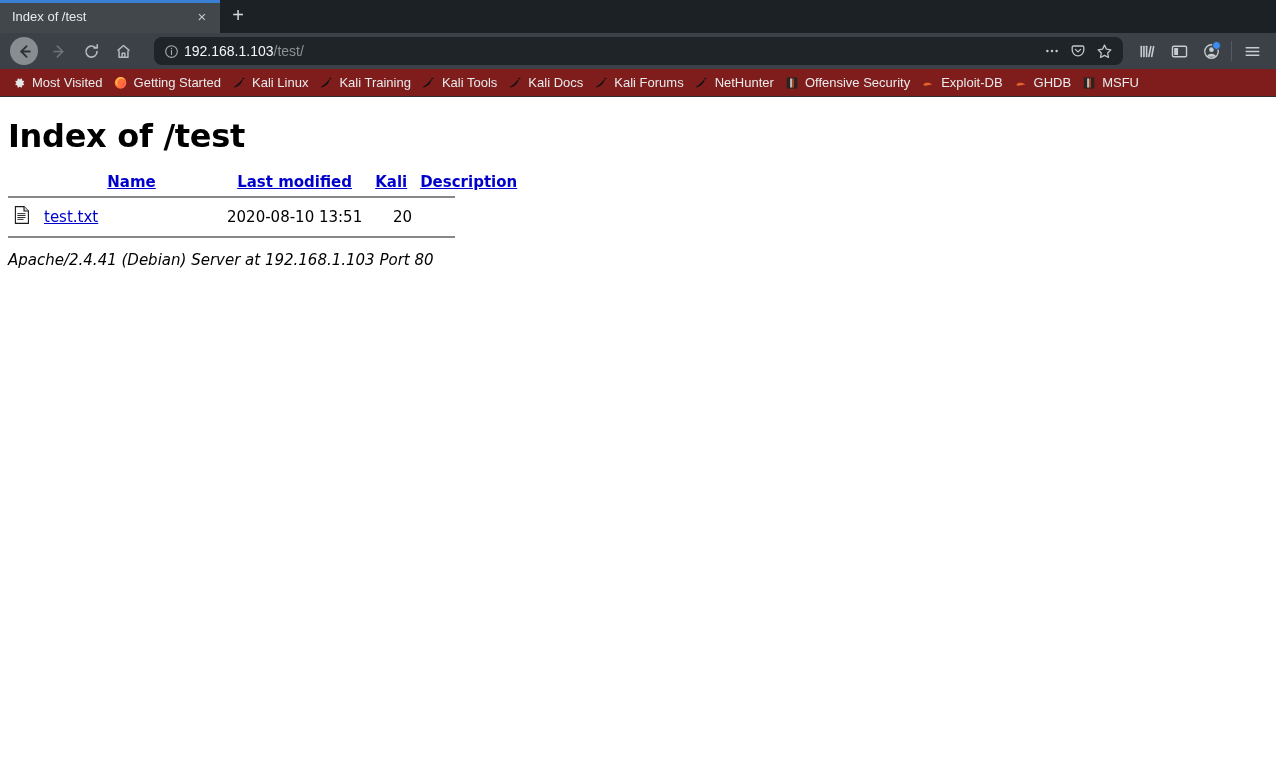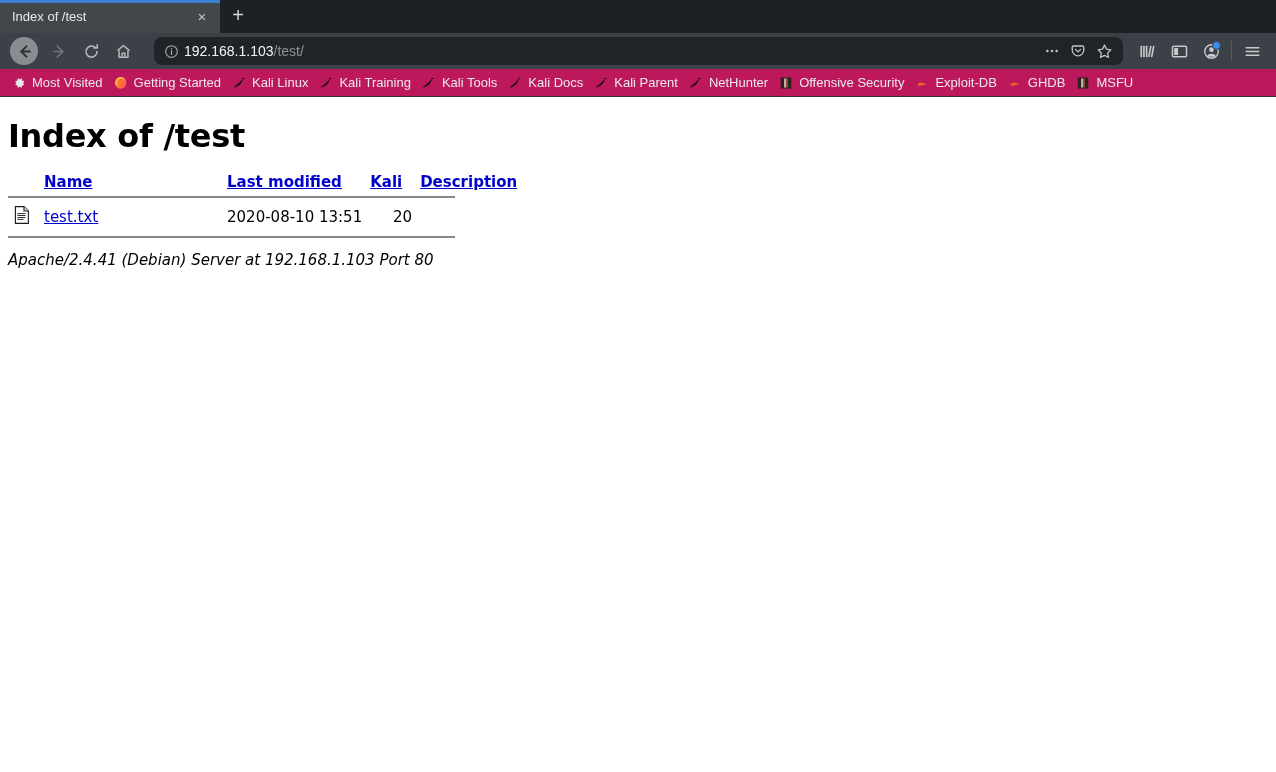--- a/index.html
+++ b/index.html
@@ -170,21 +170,21 @@
     width: 7px;
     height: 7px;
     border-radius: 50%;
     background: #3b8ef0;
     border: 1px solid #3b4147;
   }
 
   
   .bookmarks {
     height: 28px;
-    background: #be185d;
+    background: #7f1d1d;
     display: flex;
     align-items: center;
     padding: 0 6px;
     box-sizing: border-box;
     overflow: hidden;
     border-bottom: 1px solid #2b3034;
   }
   .bm {
     display: flex;
     align-items: center;
@@ -222,21 +222,21 @@
     color: #000000;
     font-family: "DejaVu Sans", sans-serif;
     letter-spacing: -0.3px;
   }
   table.listing {
     border-collapse: collapse;
     font-size: 15px;
     color: #000000;
   }
   table.listing th {
-    text-align: left;
+    text-align: center;
     padding: 0 4px;
   }
   table.listing th a {
     color: #0000cc;
     font-weight: bold;
     text-decoration: underline;
   }
   table.listing td {
     padding: 1px 4px;
     vertical-align: middle;
@@ -439,21 +439,21 @@
       <span>Kali Docs</span>
     </div>
 
     <div class="bm">
       <span class="bm-ico">
         <svg width="15" height="15" viewBox="0 0 16 16" fill="#0f1012">
           <path d="M2 12.8c1.9-1.1 4-2.9 6.2-5 1.4-1.4 2.6-2.9 3.6-4.5-.2 1.9-.9 3.6-2 5.2-1.6 2.2-4.1 3.9-7.1 4.8Z"></path>
           <path d="M11.4 2.6c.9.3 1.8.9 2.4 1.7-.7-.2-1.4-.2-2.1 0 .1-.6-.1-1.2-.3-1.7Z"></path>
         </svg>
       </span>
-      <span>Kali Parent</span>
+      <span>Kali Forums</span>
     </div>
 
     <div class="bm">
       <span class="bm-ico">
         <svg width="15" height="15" viewBox="0 0 16 16" fill="#0f1012">
           <path d="M2 12.8c1.9-1.1 4-2.9 6.2-5 1.4-1.4 2.6-2.9 3.6-4.5-.2 1.9-.9 3.6-2 5.2-1.6 2.2-4.1 3.9-7.1 4.8Z"></path>
           <path d="M11.4 2.6c.9.3 1.8.9 2.4 1.7-.7-.2-1.4-.2-2.1 0 .1-.6-.1-1.2-.3-1.7Z"></path>
         </svg>
       </span>
       <span>NetHunter</span>

